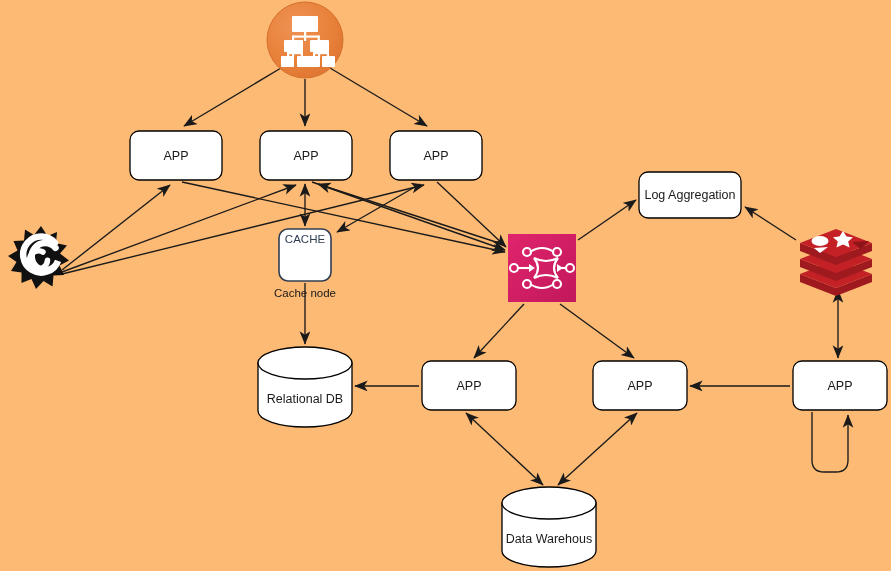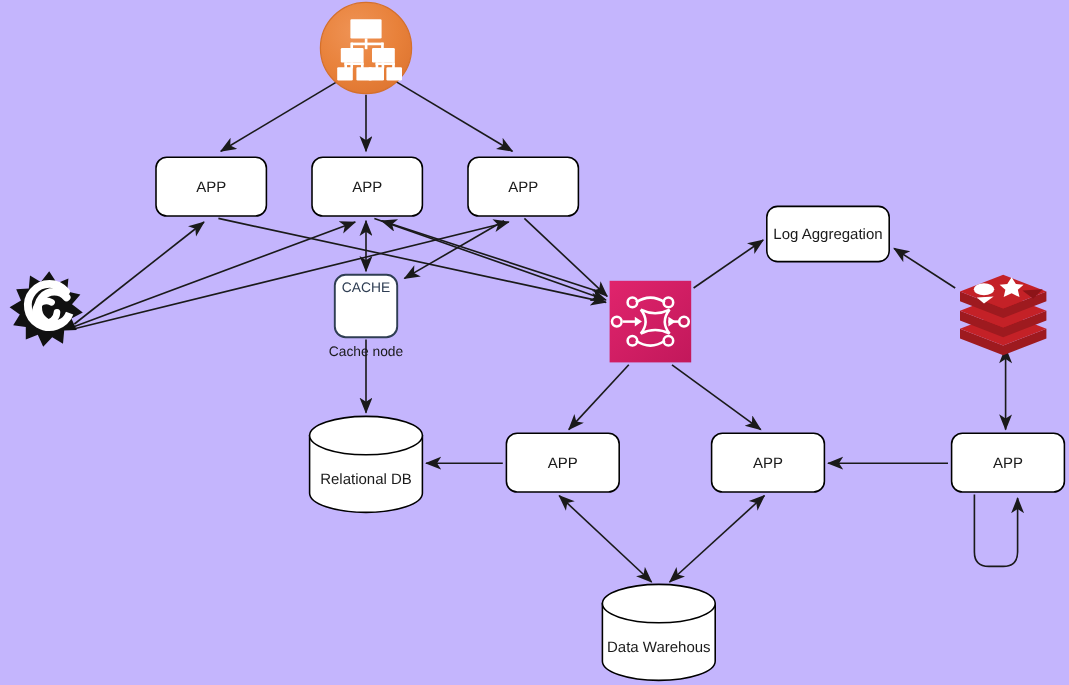--- a/index.html
+++ b/index.html
@@ -7,21 +7,21 @@
     padding: 0;
     background: #ffffff;
   }
   body {
     font-family: "Liberation Sans", sans-serif;
   }
   #canvas-wrap {
     position: relative;
     width: 891px;
     height: 571px;
-    background: #c4b5fd;
+    background: #fdba74;
     overflow: hidden;
   }
   svg#diagram {
     display: block;
     width: 891px;
     height: 571px;
   }
   .node-box {
     fill: #ffffff;
     stroke: #000000;

